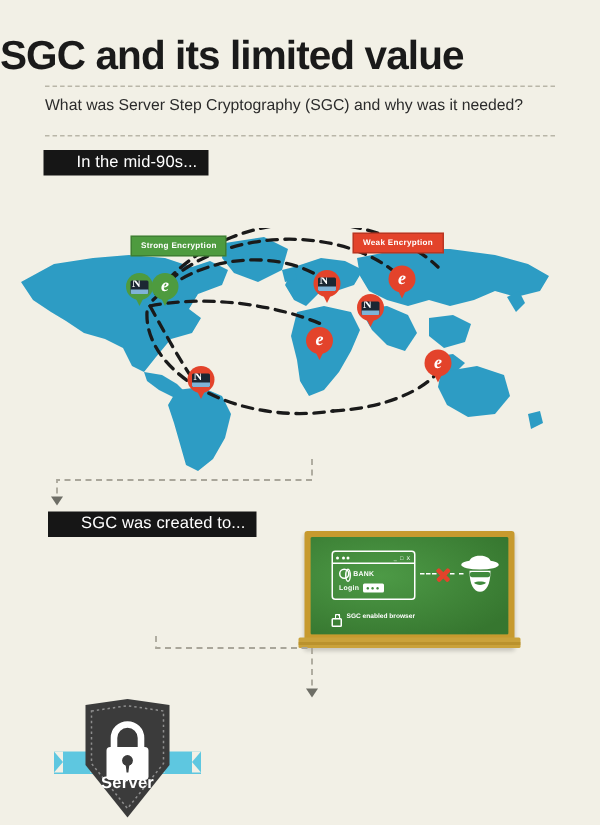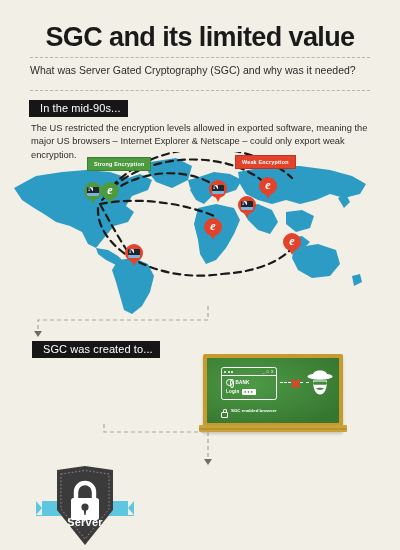--- a/index.html
+++ b/index.html
@@ -11,40 +11,39 @@
   }
   #page {
     position:relative;
     width:400px; height:550px;
     background:#f2f0e6;
     overflow:hidden;
   }
   
   .title {
     position:absolute; left:0; top:22px; width:400px;
-    text-align:center;
     font-size:27px; font-weight:bold; color:#1a1a1a;
     letter-spacing:-0.6px;
   }
   .rule {
     position:absolute; left:30px; width:340px; height:0;
     border-top:1px dashed #b9b6a8;
   }
   .rule.top { top:57px; }
   .rule.bot { top:90px; }
   .subtitle {
     position:absolute; left:30px; top:64px; width:345px;
     font-size:10.5px; color:#2b2b2b;
   }
   
   .chip {
     position:absolute;
     background:#161616; color:#ffffff;
     font-size:11px; font-weight:400;
-    padding:2px 7px 3px 11px;
+    padding:2px 7px 3px 22px;
     white-space:nowrap;
     letter-spacing:0.1px;
   }
   #chip-mid90s { left:29px; top:100px; }
   #chip-created { left:32px; top:341px; }
   
   .para {
     position:absolute;
     font-size:9.3px; line-height:1.45; color:#2c2c2c;
   }
@@ -255,25 +254,24 @@
     letter-spacing:.2px;
   }
 </style>
 </head>
 <body>
 
 <div id="page">
 
   <div class="title">SGC and its limited value</div>
   <div class="rule top"></div>
-  <div class="subtitle">What was Server Gated Cryptography (SGC) and why was it needed?</div>
+  <div class="subtitle">What was Server Step Cryptography (SGC) and why was it needed?</div>
   <div class="rule bot"></div>
 
   <div class="chip" id="chip-mid90s">In the mid-90s...</div>
-  <div class="para" id="para-intro">The US restricted the encryption levels allowed in exported software, meaning the major US browsers – Internet Explorer &amp; Netscape – could only export weak encryption.</div>
 
   <div id="map-wrap">
     <svg width="400" height="165" viewBox="0 0 400 165" aria-hidden="true">
       <g fill="#2d9cc4">
 
         <path d="M14 36 L36 24 L62 20 L86 18 L110 20 L128 26 L140 22 L152 28
                  L148 38 L132 44 L126 54 L134 60 L128 70 L114 74 L104 86
                  L96 96 L88 92 L82 80 L70 74 L56 70 L44 62 L34 56 L22 48 Z"></path>
 
         <path d="M150 10 L176 6 L192 14 L188 28 L172 36 L156 30 L148 20 Z"></path>

